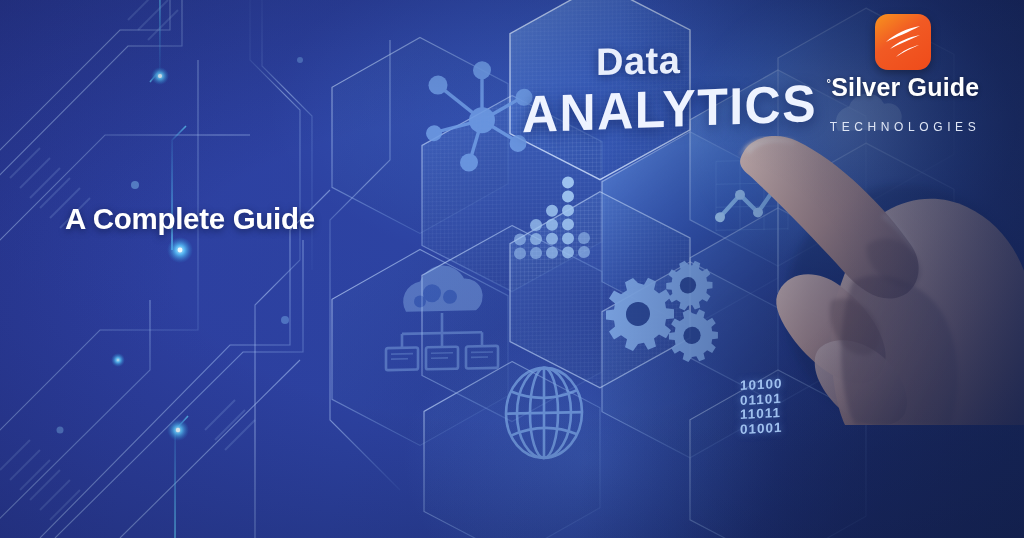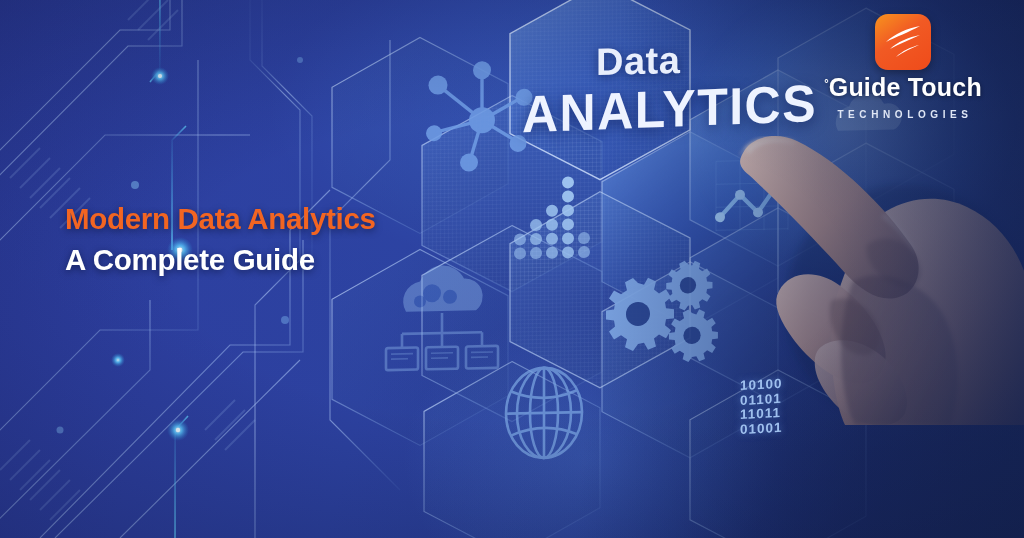--- a/index.html
+++ b/index.html
@@ -90,25 +90,25 @@
     color:#fff;
     font-size:25px;
     font-weight:bold;
     letter-spacing:0.2px;
     line-height:1;
     text-shadow:0 1px 4px rgba(0,0,0,.45);
     white-space:nowrap;
   }
   .logo-word .tick{ font-size:11px; vertical-align:super; }
   .logo-sub{
-    margin-top:9px;
+    margin-top:20px;
     color:#dfe6f5;
-    font-size:10px;
+    font-size:12px;
     letter-spacing:4.6px;
-    font-weight:bold;
+    font-weight:normal;
     white-space:nowrap;
     text-indent:4px;
   }
 
   
   .hex-label{ position:absolute; z-index:22; pointer-events:none; }
   .hl-data{
     left:596px; top:40px;
     font-size:38px; font-weight:bold;
     color:#e8eefc; letter-spacing:.5px;
@@ -468,33 +468,32 @@
     <path d="M10 54 C20 42, 42 40, 58 50 C44 44, 24 46, 14 60 Z" fill="#fbe9dd" opacity=".85" filter="url(#soft)"></path>
     <path d="M150 118 C166 132, 178 148, 182 160 C172 146, 158 130, 146 122 Z" fill="#fff0e4" opacity=".35" filter="url(#soft)"></path>
 
     <path d="M6 60 C16 44, 40 38, 60 48" fill="none" stroke="#ffe9d8" stroke-width="3" opacity=".5" filter="url(#soft)"></path>
   </svg>
 
   <div class="bg-rightdark"></div>
   <div class="bg-vignette"></div>
 
   <h1 class="headline">
-    <span class="l1">Modern Data Analytics</span>
     <span class="l3">A Complete Guide</span>
   </h1>
 
   <div class="logo">
     <div class="logo-mark">
       <svg width="42" height="38" viewBox="0 0 42 38">
         <g fill="#ffffff">
           <path d="M38 3 C26 5, 12 11, 4 19 C14 14, 27 9, 38 3 Z"></path>
           <path d="M38 12 C27 14, 15 19, 8 26 C17 21, 29 16, 38 12 Z"></path>
           <path d="M37 22 C29 24, 20 28, 14 34 C21 29, 30 25, 37 22 Z"></path>
         </g>
       </svg>
     </div>
     <div class="logo-word">
-      <span class="tick">°</span><span>Guide Touch</span>
+      <span class="tick">°</span><span>Silver Guide</span>
     </div>
     <div class="logo-sub">TECHNOLOGIES</div>
   </div>
 
 </div>
 
 </body></html>

